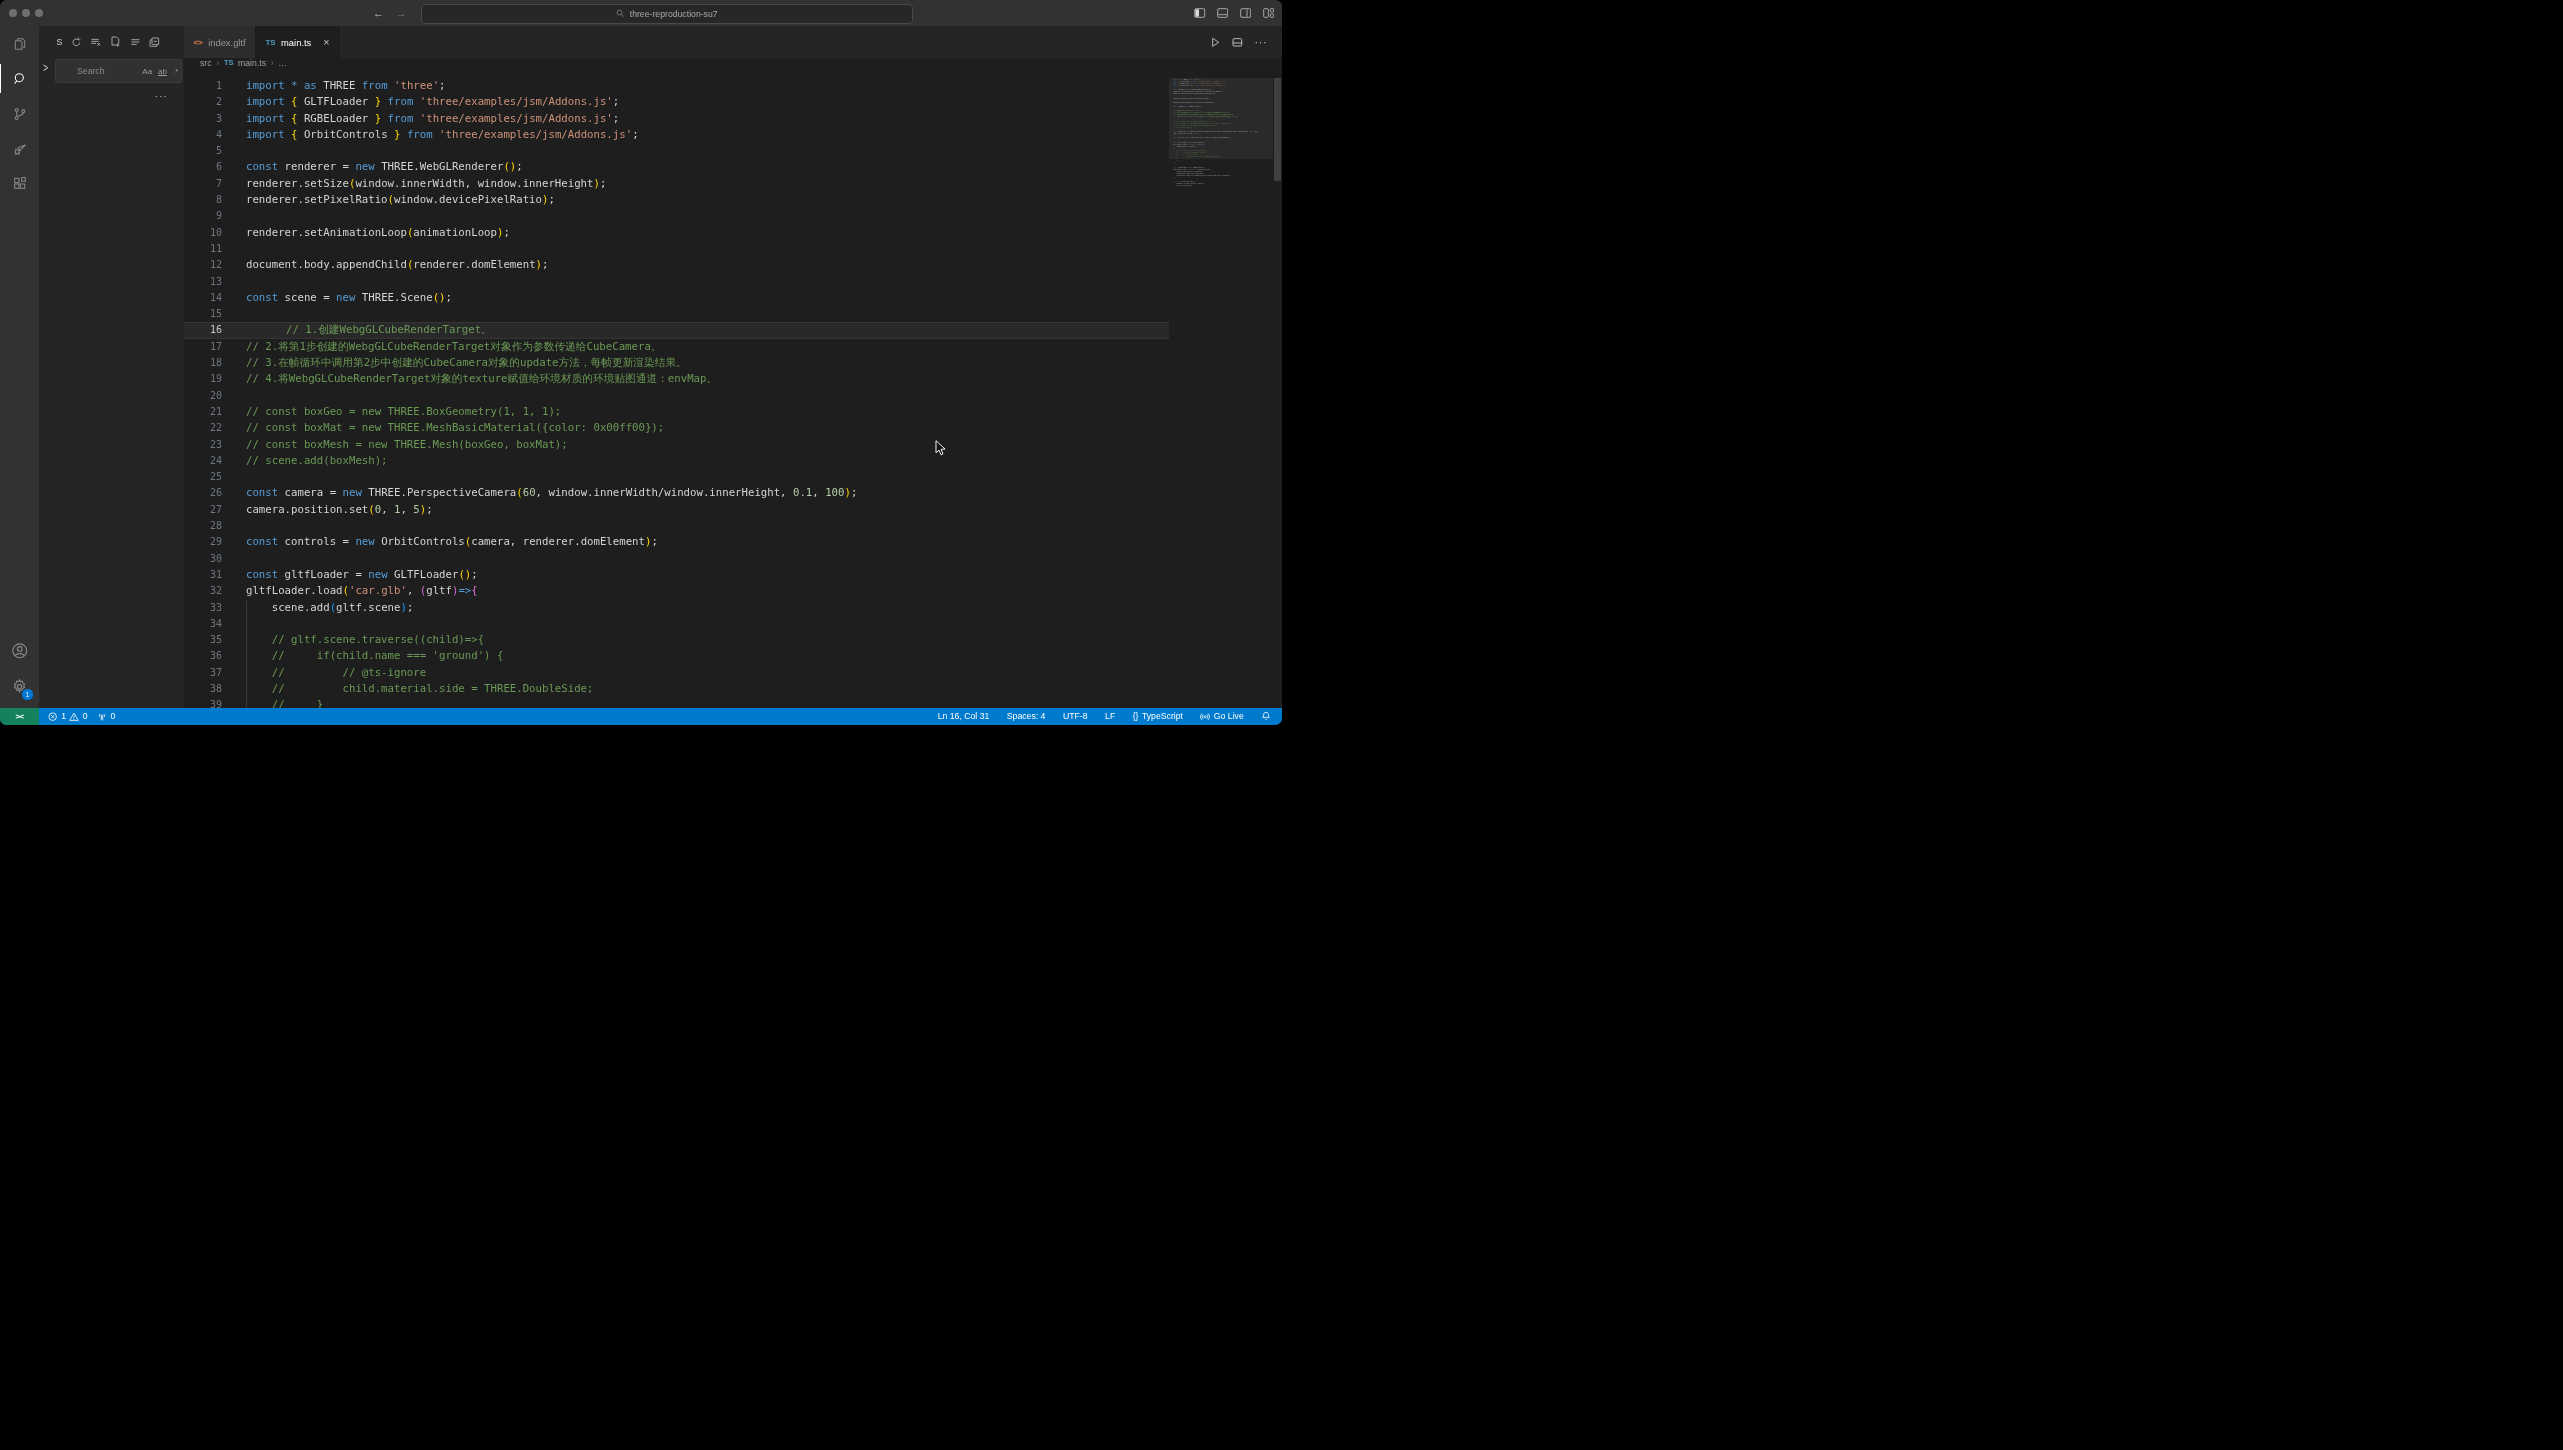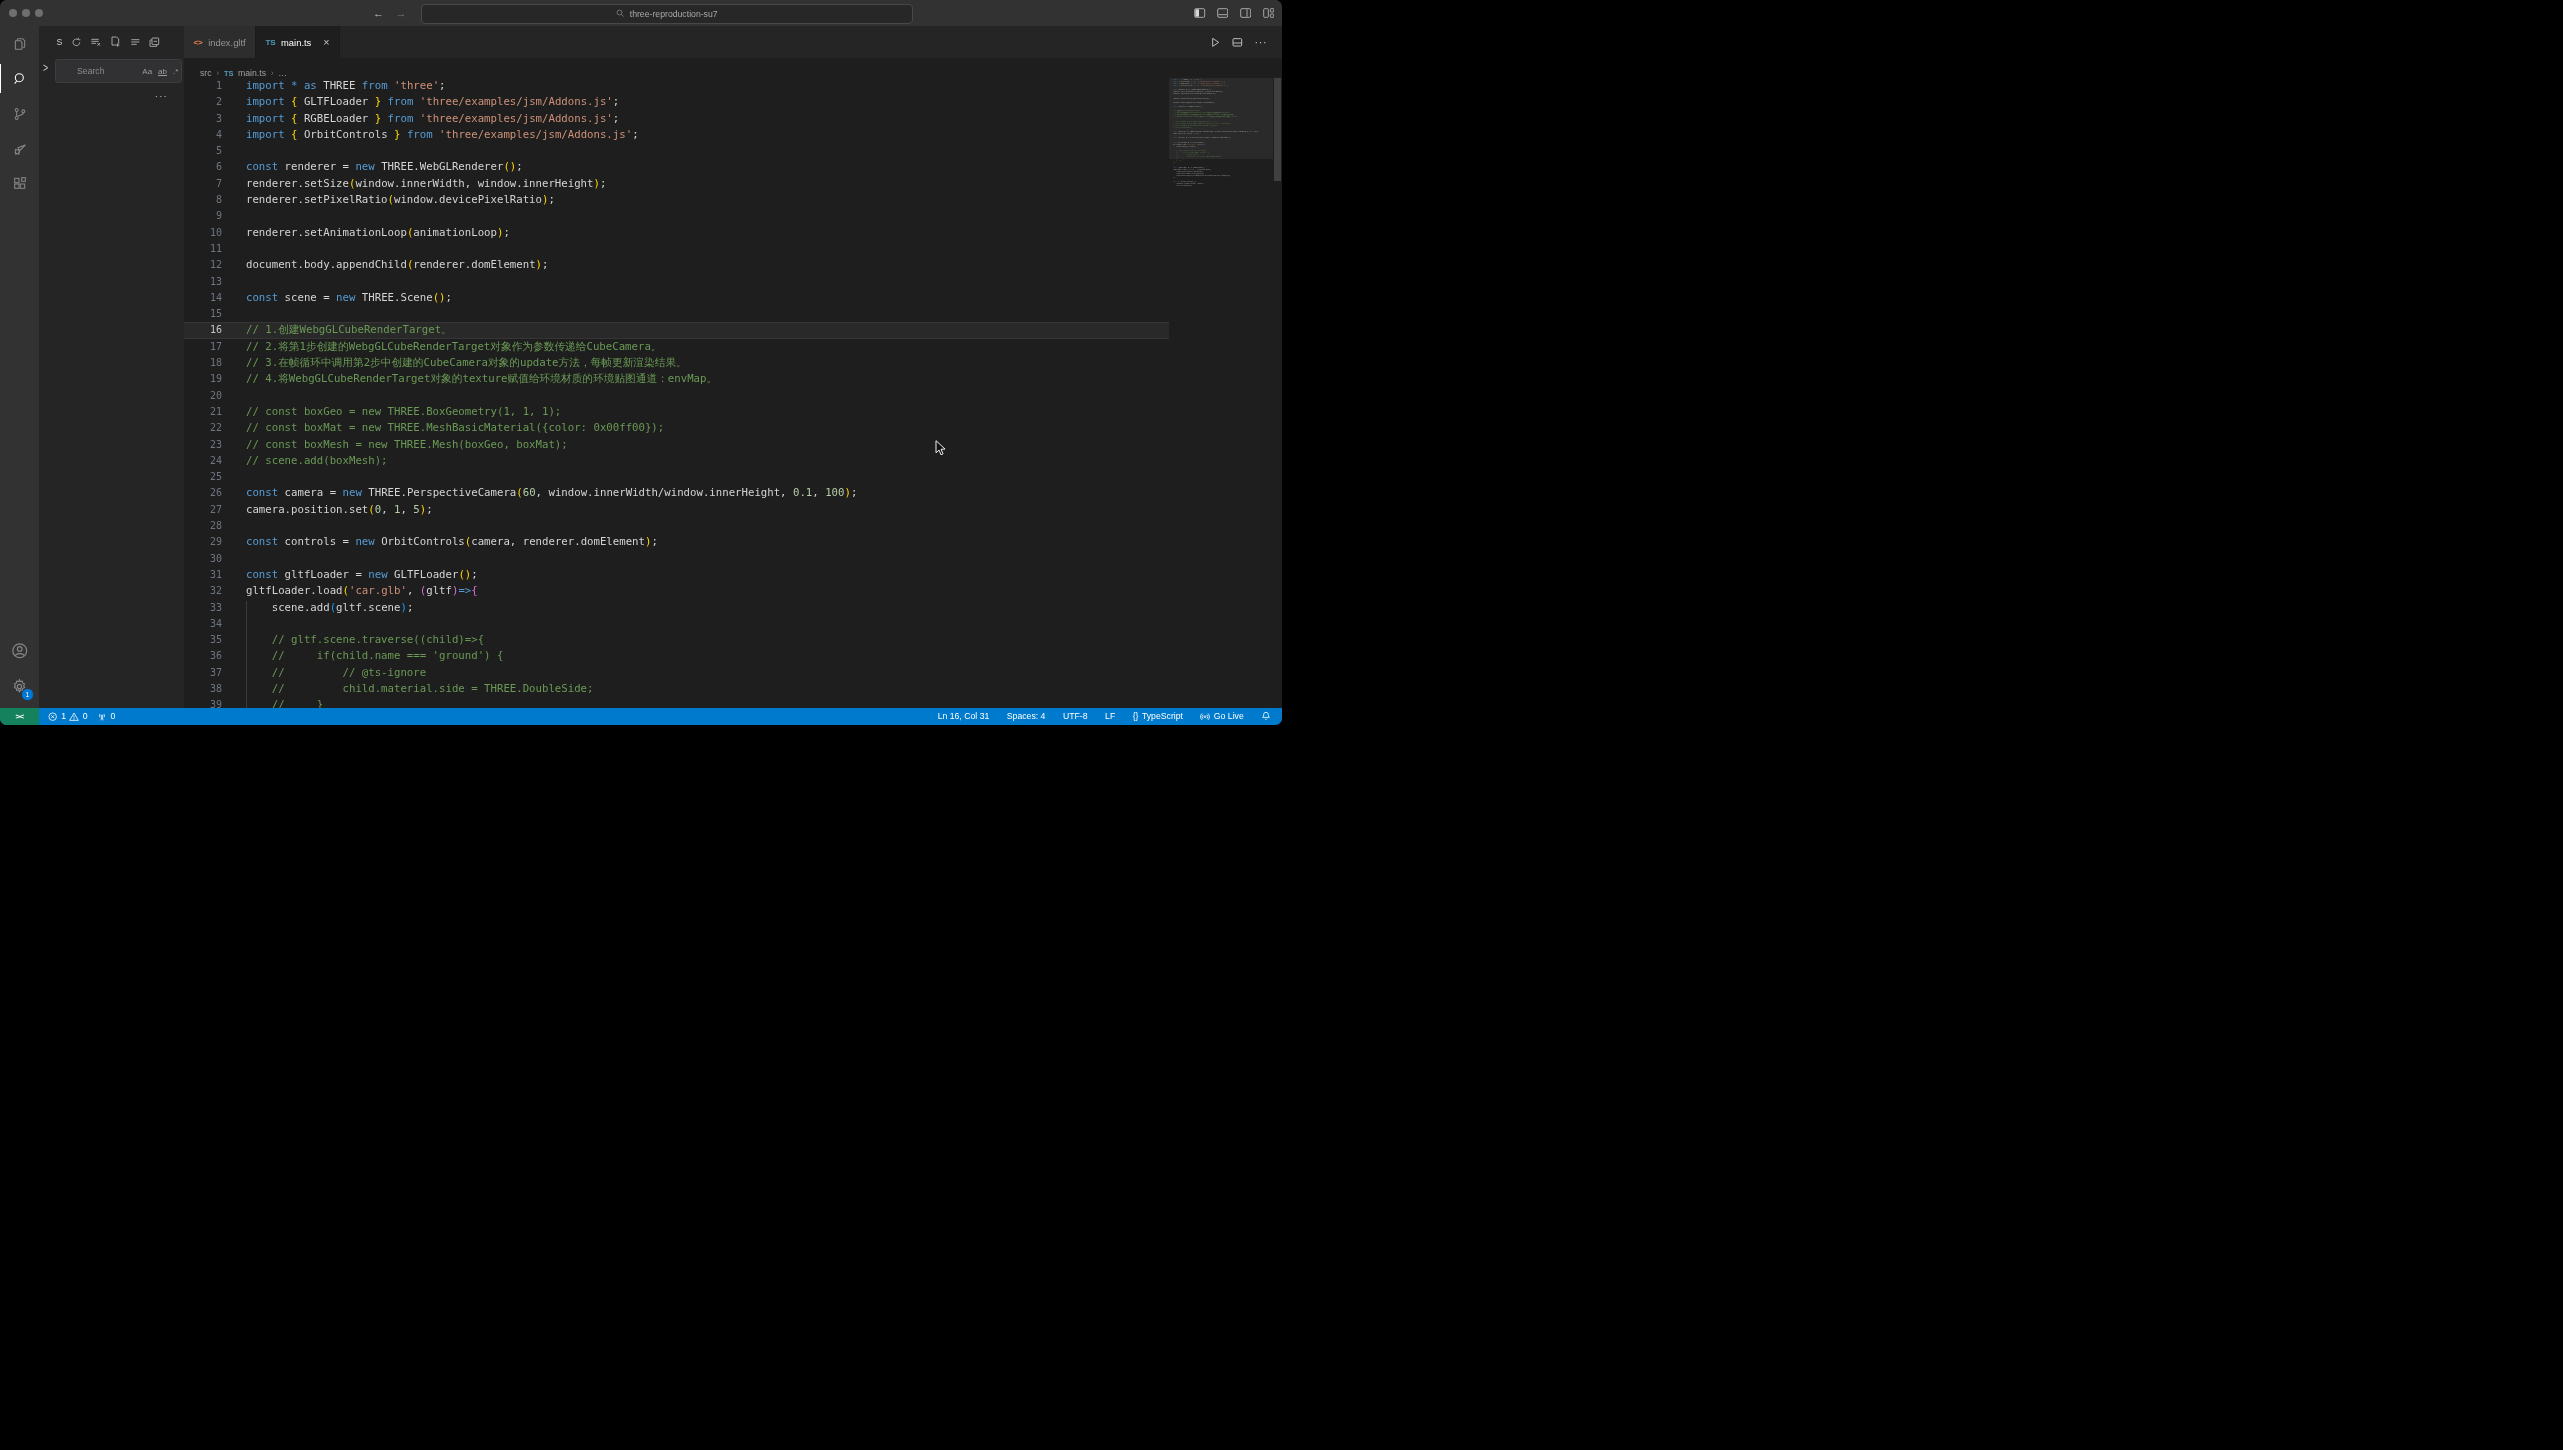--- a/index.html
+++ b/index.html
@@ -44,31 +44,31 @@
   .editorcol{position:absolute;left:184px;top:26px;right:0;bottom:17.5px;}
   .tabstrip{position:absolute;left:0;top:0;right:0;height:32px;background:#252526;display:flex;}
   .tab{height:32px;display:flex;align-items:center;padding:0 9.4px;gap:5.4px;font-size:9.4px;color:#969696;background:#2d2d2d;border-right:0.7px solid #1b1b1b;cursor:pointer;}
   .tab.active{background:#1e1e1e;color:#fff;}
   .tab .ticon{font-weight:bold;font-size:8px;}
   .ticon.html{color:#e8824a;}
   .ticon.ts{color:#519aba;}
   .tab .close{margin-left:6.7px;color:#c5c5c5;font-size:10.7px;}
   .editoractions{position:absolute;right:0;top:0;height:32px;display:flex;align-items:center;gap:11.4px;padding-right:14.8px;color:#c5c5c5;}
   .editoractions svg{stroke:#c5c5c5;fill:none;stroke-width:1.4;}
-  .breadcrumb{position:absolute;left:0;top:32px;right:0;height:20px;background:#1e1e1e;display:flex;align-items:flex-end;padding-left:16px;gap:4.7px;color:#a0a0a0;font-size:8.7px;}
+  .breadcrumb{position:absolute;left:0;top:32px;right:0;height:20px;background:#1e1e1e;display:flex;align-items:flex-start;padding-left:16px;gap:4.7px;color:#a0a0a0;font-size:8.7px;}
   .breadcrumb .sep{color:#6a6a6a;}
   .breadcrumb .ticon{font-size:7.4px;font-weight:bold;}
 
   
   .codearea{position:absolute;left:0;top:52px;right:0;bottom:0;background:#1e1e1e;overflow:hidden;}
   #code{position:absolute;left:0;top:0;right:113px;bottom:0;font-family:"DejaVu Sans Mono","Liberation Mono",monospace;font-size:10.7px;line-height:16.3px;white-space:pre;overflow:hidden;}
   .cl{display:flex;height:16.3px;}
   .ln{width:38px;flex:none;text-align:right;color:#6e7681;font-size:10px;user-select:none;}
   .ct{padding-left:24px;}
-  .cl.cur{background:rgba(255,255,255,0.05);box-shadow:inset 0 0.7px rgba(255,255,255,0.08),inset 0 -0.7px rgba(255,255,255,0.08);}
+  .cl.cur{background:rgba(255,255,255,0.05);box-shadow:inset 0 0.7px rgba(255,255,255,0.08),inset 0 -0.7px rgba(255,255,255,0.08);gap:40px;}
   .cl.cur .ln{color:#c6c6c6;}
   .tk-k{color:#569CD6}.tk-d{color:#D4D4D4}.tk-s{color:#CE9178}.tk-c{color:#6A9955}
   .tk-n{color:#B5CEA8}.tk-y{color:#FFD700}.tk-m{color:#DA70D6}.tk-b{color:#179FFF}
   .indent-guide{position:absolute;left:62px;top:523px;bottom:0;width:0.7px;background:#3a3a3a;}
 
   
   .minimap{position:absolute;right:9.4px;top:0;width:104px;bottom:0;overflow:hidden;}
   #minimap-text{position:absolute;left:4px;top:0.7px;font-family:"DejaVu Sans Mono","Liberation Mono",monospace;font-size:1.5px;line-height:2.1px;white-space:pre;opacity:.85;}
   .mrow{height:2.1px;overflow:hidden;}
   .minimap-slider{position:absolute;left:0;right:0;top:0;height:81px;background:rgba(255,255,255,0.055);}

